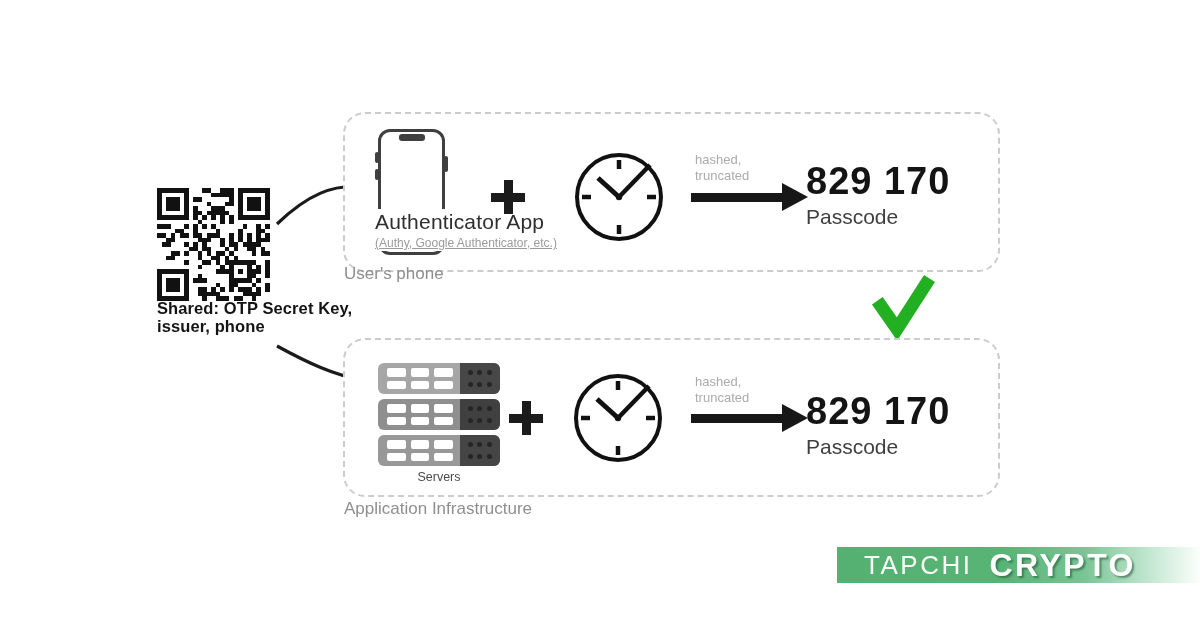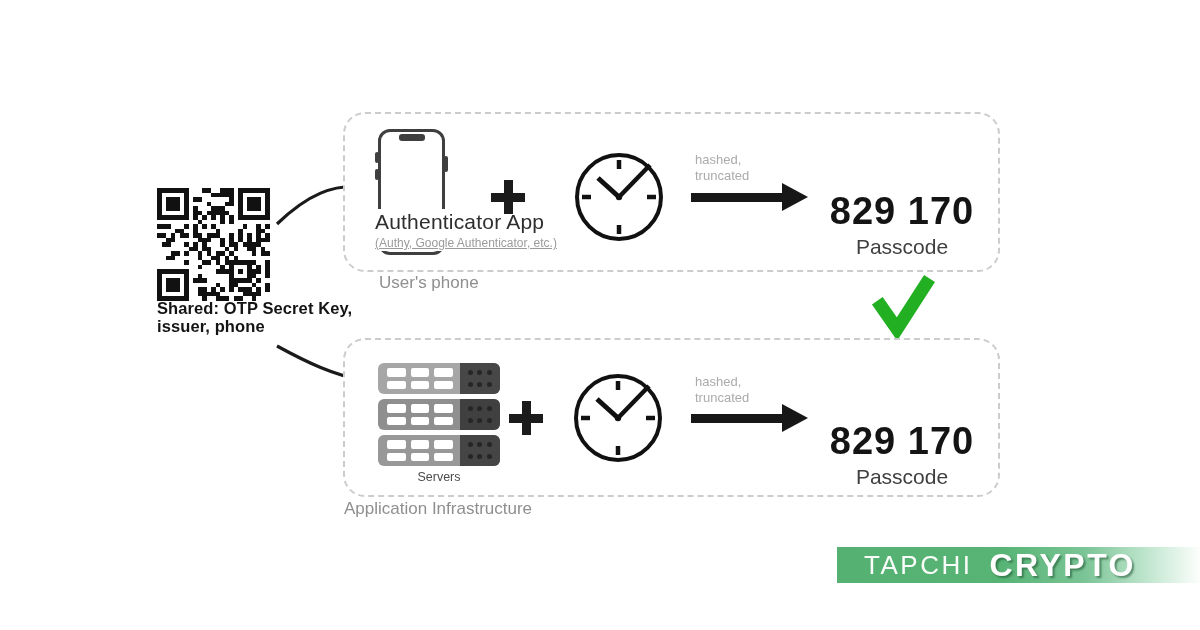--- a/index.html
+++ b/index.html
@@ -9,21 +9,21 @@
   
   #qr{position:absolute;left:157px;top:188px;width:113px;height:113px;}
   .qr-caption{position:absolute;left:157px;top:300px;font-size:16.5px;font-weight:bold;
               color:#141414;line-height:17.5px;letter-spacing:.1px;}
 
   
   .flow-box{position:absolute;left:343px;width:653px;border:2px dashed #cccccc;border-radius:22px;background:#fff;}
   #box-top{top:112px;height:156px;}
   #box-bottom{top:338px;height:155px;}
   .box-label{position:absolute;left:344px;font-size:17px;color:#8f8f8f;}
-  #label-top{top:273px;margin-left:35px;}
+  #label-top{top:264px;}
   #label-bottom{top:499px;text-align:right;}
 
   
   .phone{position:absolute;left:378px;top:129px;width:61px;height:120px;border:3px solid #3f3f3f;
          border-radius:12px;background:#fff;}
   .phone .notch{position:absolute;left:50%;top:2px;transform:translateX(-50%);width:26px;height:7px;
                 background:#3f3f3f;border-radius:3px;}
   .phone .btn{position:absolute;background:#3f3f3f;border-radius:2px;}
   .btn-l1{left:-6px;top:20px;width:4px;height:11px;}
   .btn-l2{left:-6px;top:37px;width:4px;height:11px;}
@@ -64,21 +64,21 @@
   .transform-note{position:absolute;left:695px;font-size:13px;color:#ababab;line-height:16px;}
   #note-top{top:152px;} #note-bottom{top:374px;}
   .harrow{position:absolute;left:691px;width:120px;height:28px;}
   #arrow-top{top:183px;} #arrow-bottom{top:404px;}
   .harrow .bar{position:absolute;left:0;top:9.5px;width:94px;height:9px;background:#171717;}
   .harrow .tri{position:absolute;left:91px;top:0;width:0;height:0;
                border-top:14px solid transparent;border-bottom:14px solid transparent;
                border-left:26px solid #171717;}
 
   
-  .passcode{position:absolute;left:806px;width:192px;text-align:center;margin-top:30px;}
+  .passcode{position:absolute;left:806px;width:192px;text-align:left;}
   #pass-top{top:161px;} #pass-bottom{top:391px;}
   .pass-value{font-size:38px;font-weight:bold;letter-spacing:1px;color:#141414;line-height:40px;}
   .pass-label{font-size:21px;color:#3f3f3f;margin-top:4px;}
 
   
   #arrows-overlay,#check{position:absolute;pointer-events:none;}
   #arrows-overlay{left:0;top:0;}
   #check{left:869px;top:272px;}
 
   

